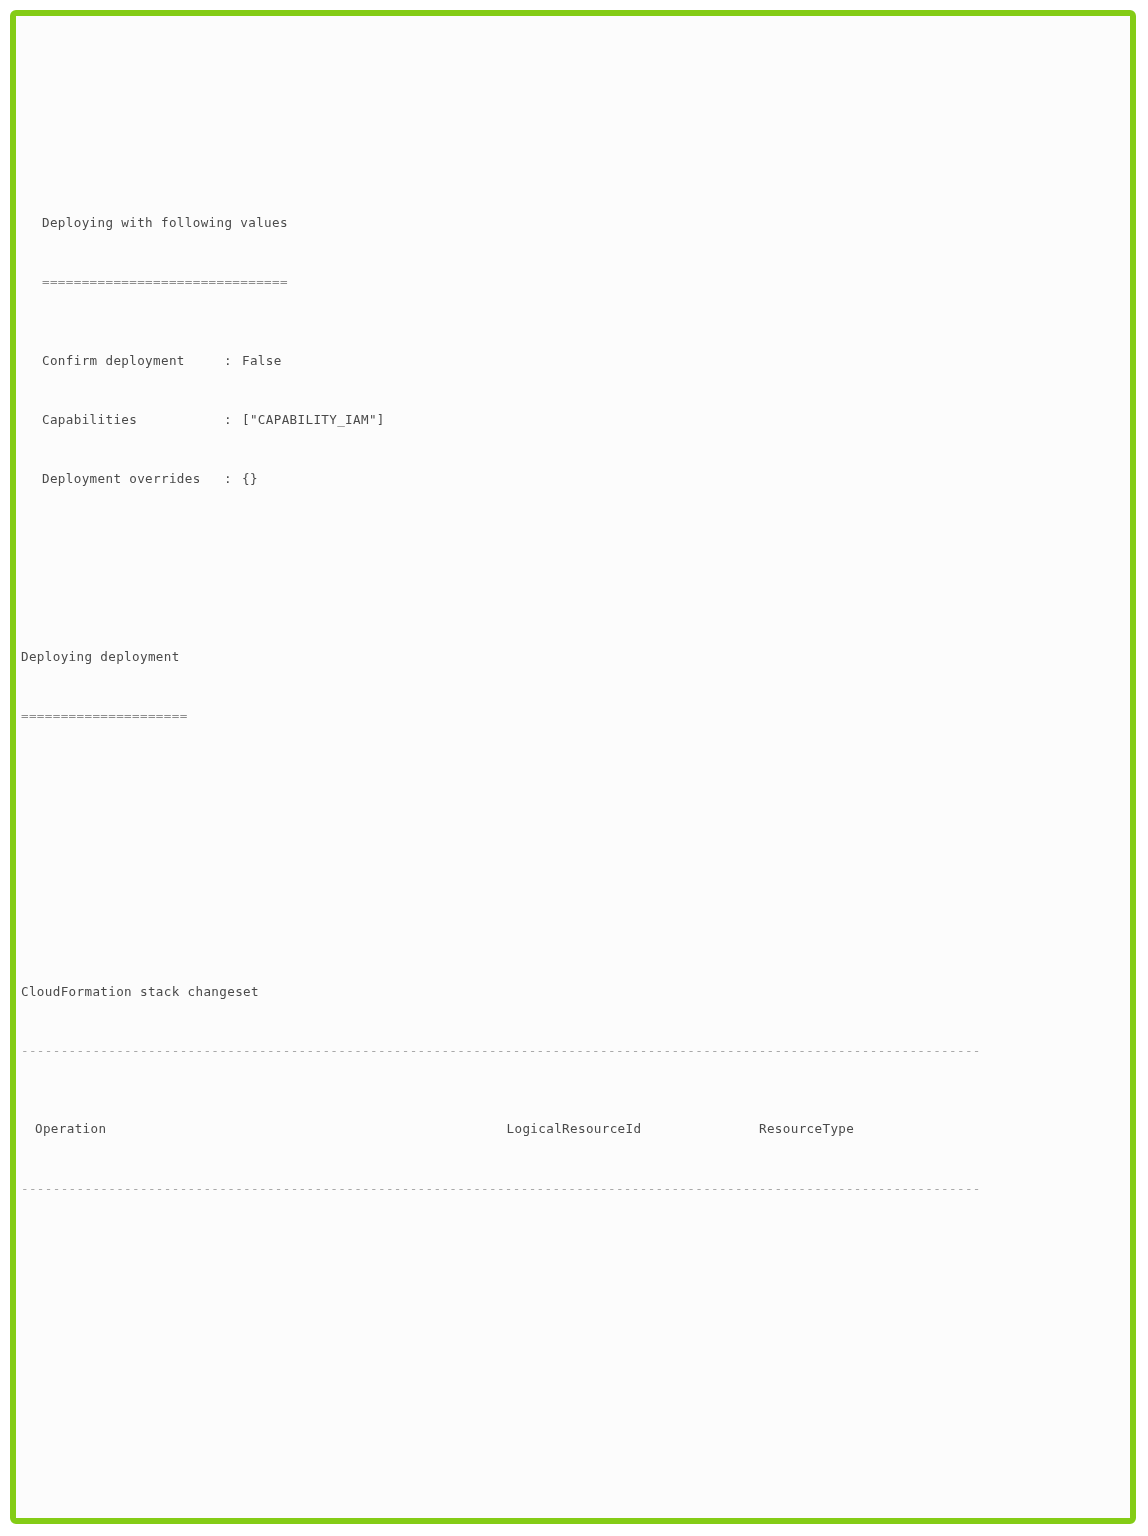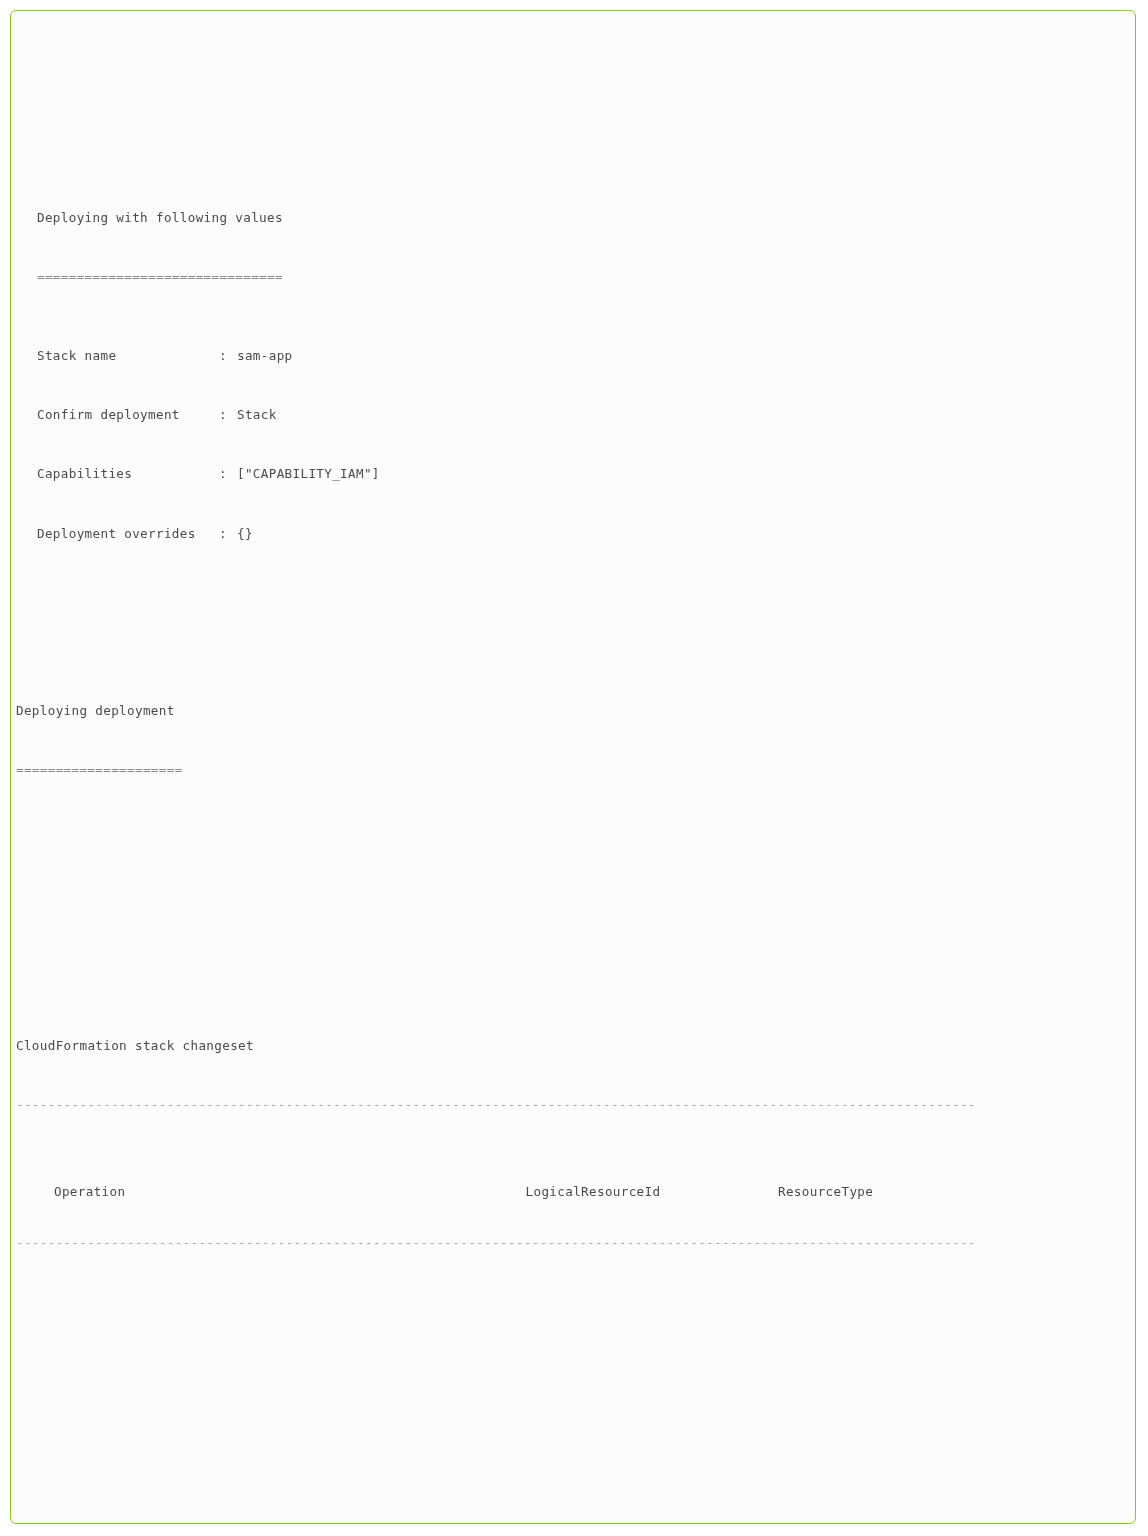--- a/index.html
+++ b/index.html
@@ -13,21 +13,21 @@
     height: 1536px;
     font-family: "DejaVu Sans Mono", "Liberation Mono", monospace;
   }
   #frame {
     position: absolute;
     left: 10px;
     top: 10px;
     width: 1126px;
     height: 1514px;
     box-sizing: border-box;
-    border: 1px solid #84cc16;
+    border: 6px solid #84cc16;
     border-radius: 6px;
     background: #fcfcfc;
     overflow: hidden;
   }
   #console {
     position: absolute;
     left: 0; top: 0;
     width: 1126px;
     color: #4a4a4a;
     font-family: "DejaVu Sans Mono", "Liberation Mono", monospace;
@@ -59,45 +59,43 @@
 
   
   .kv { padding-left: 26px; }
   .kv .k { display: inline-block; width: 182px; }
   .kv .c { display: inline-block; width: 18px; }
 
   
   .row { position: relative; height: 19.7px; }
   .row .c1, .row .c2, .row .c3, .row .c4 {
     position: absolute;
-    top: 8px;
+    top: 0;
     white-space: pre-wrap;
     word-break: break-all;
-    margin-left: 24px;
   }
   
   .cs .c1 { left: 19px;  width: 350px; }
   .cs .c2 { left: 383px; width: 350px; text-align: center; }
   .cs .c3 { left: 743px; width: 350px; }
 </style>
 </head>
 <body>
 
 <div id="frame">
   <div id="console">
 
     <div class="half"></div>
     <div class="half"></div>
 
     
     <div class="ln pad-head">Deploying with following values</div>
     <div class="ln pad-head eq">===============================</div>
 
-    <div class="ln kv"><span class="k">Stack name</span><span class="c">:</span><span>sam-app</span></div>
-    <div class="ln kv"><span class="k">Confirm deployment</span><span class="c">:</span><span>Stack</span></div>
+    <div class="ln kv"><span class="k">Confirm deployment</span><span class="c">:</span><span>False</span></div>
     <div class="ln kv"><span class="k">Capabilities</span><span class="c">:</span><span>["CAPABILITY_IAM"]</span></div>
     <div class="ln kv"><span class="k">Deployment overrides</span><span class="c">:</span><span>{}</span></div>
 
     <div class="blank"></div>
 
     
     <div class="ln pad-body">Deploying deployment</div>
     <div class="ln pad-body eq">=====================</div>
 
     <div class="blank"></div>

